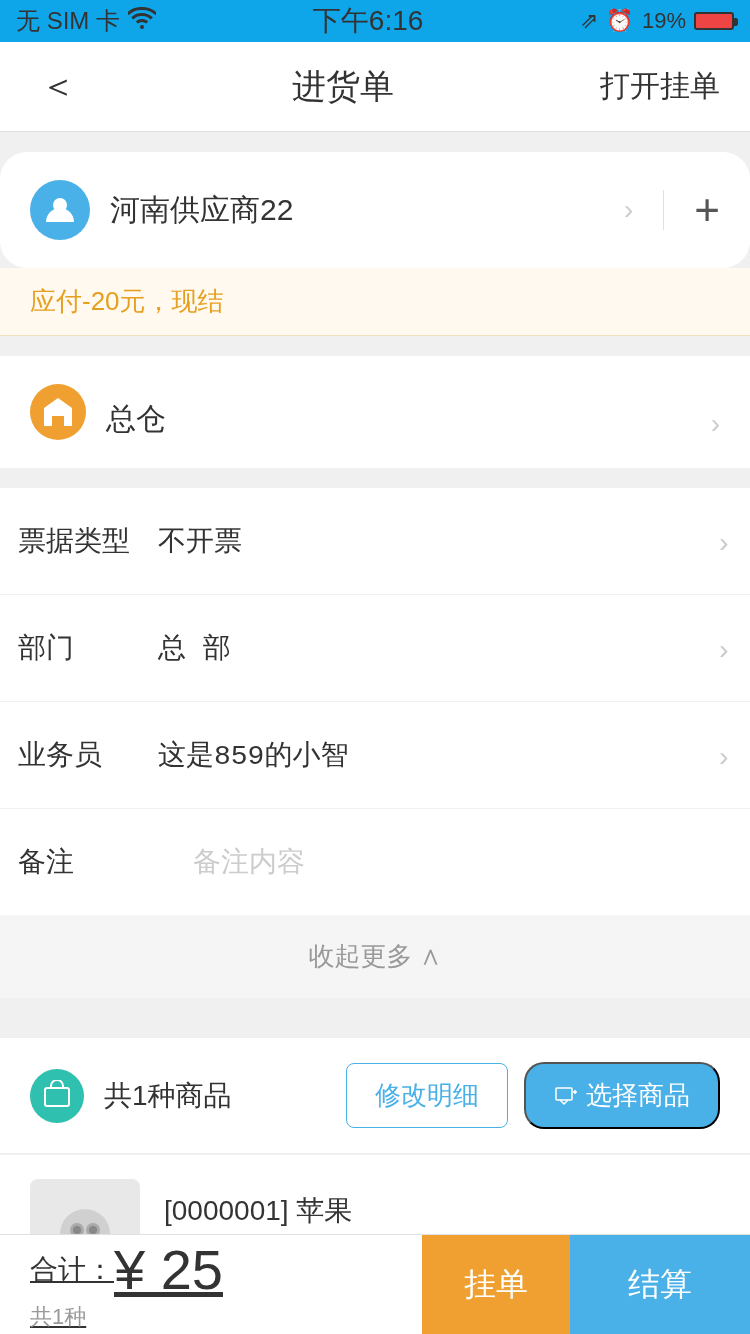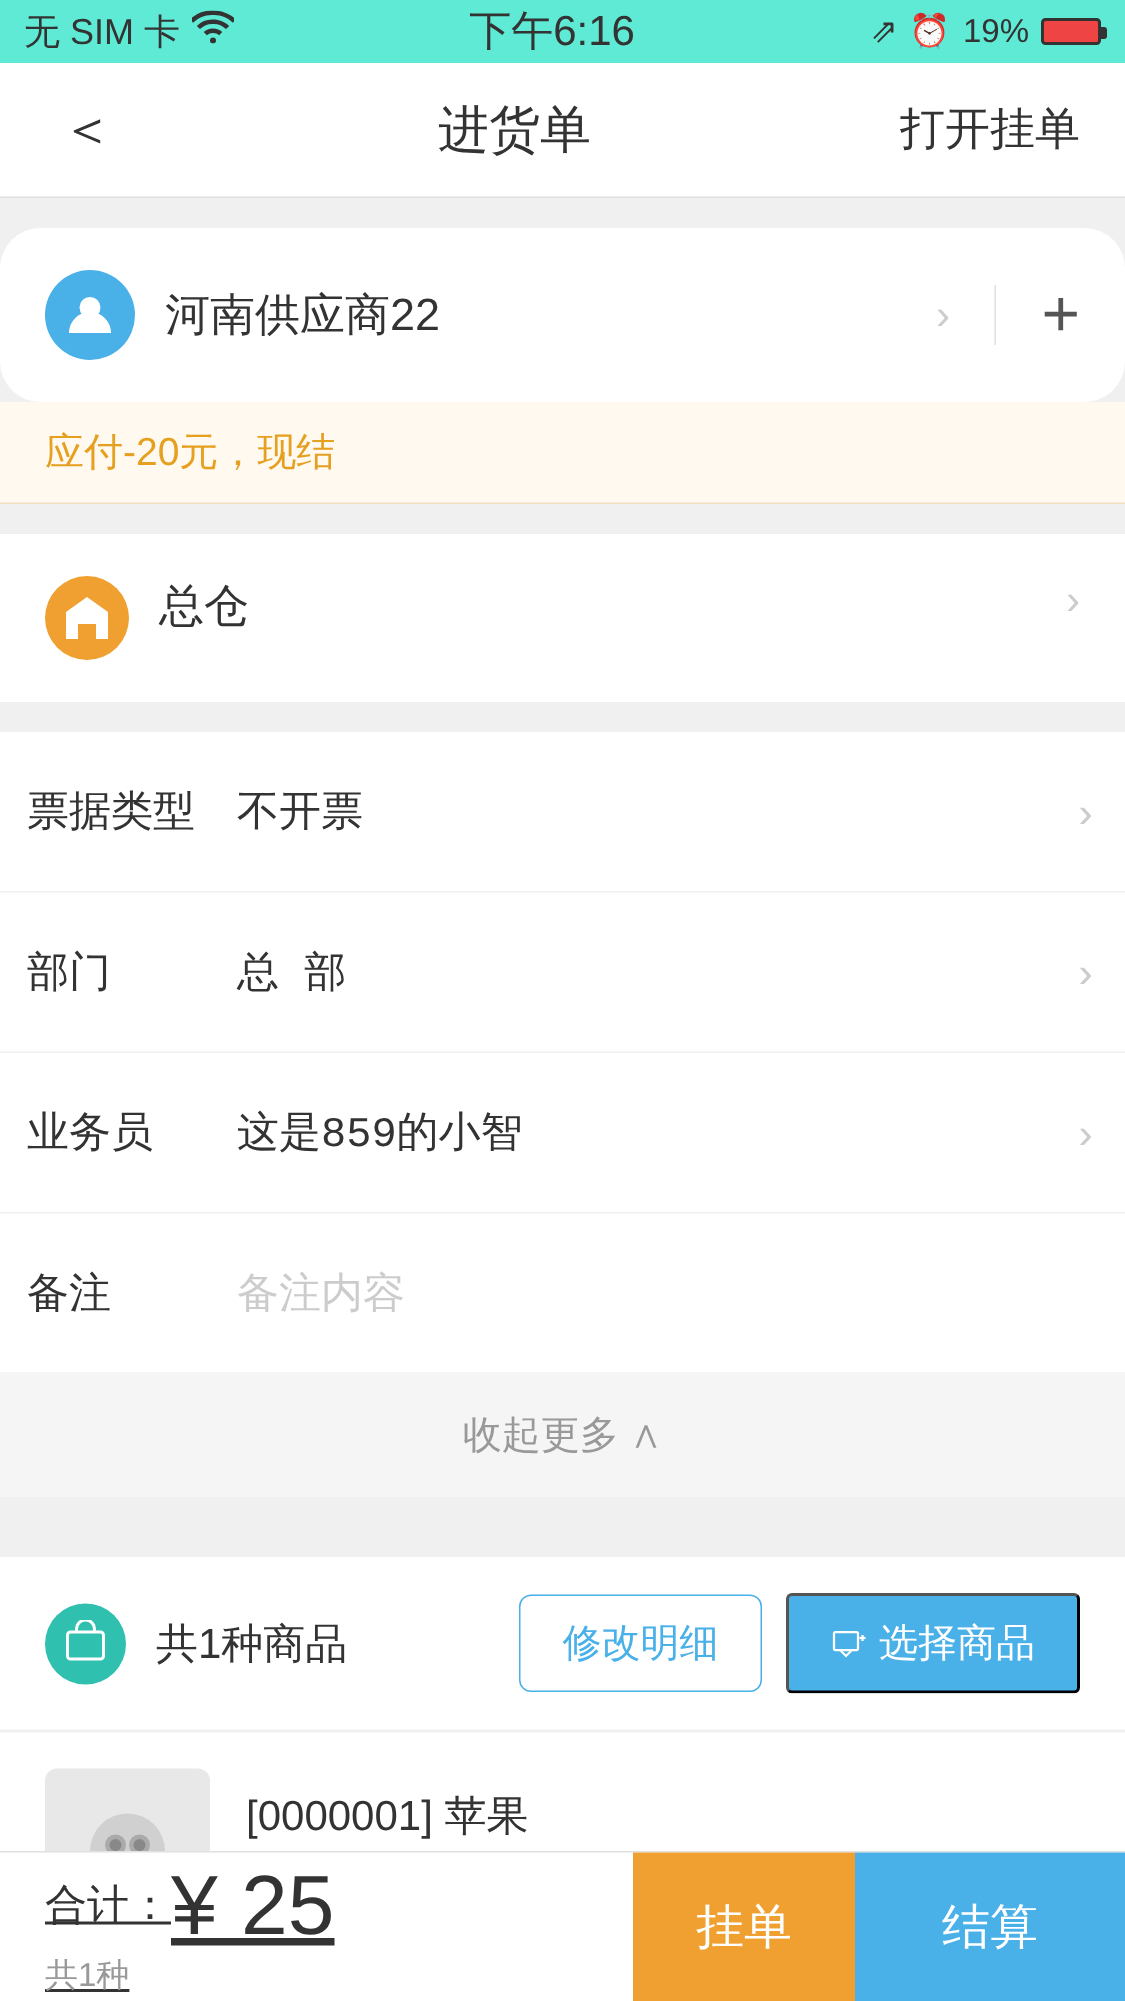--- a/index.html
+++ b/index.html
@@ -7,21 +7,21 @@
     body {
       font-family: -apple-system, "PingFang SC", "Helvetica Neue", Arial, sans-serif;
       background: #f0f0f0;
       width: 750px;
       min-height: 1334px;
       font-size: 28px;
       color: #333;
     }
     
     .status-bar {
-      background: #5eead4;
+      background: #0ea5e9;
       height: 42px;
       display: flex;
       align-items: center;
       justify-content: space-between;
       padding: 0 16px;
       font-size: 24px;
       color: #333;
     }
     .status-left { display: flex; align-items: center; gap: 8px; }
     .status-center { font-size: 28px; font-weight: 500; }
@@ -136,21 +136,21 @@
       background: #fff;
     }
     .form-row {
       display: flex;
       align-items: flex-end;
       padding: 34px 18px;
       border-bottom: 1px solid #f0f0f0;
       cursor: pointer;
       font-family: Liberation Mono, monospace;
     }
-    .form-row:last-child { border-bottom: none; }
+    .form-row:last-child { border-bottom: none; gap: 35px; }
     .form-label {
       font-size: 28px;
       color: #333;
       min-width: 120px;
     }
     .form-value {
       flex: 1;
       font-size: 28px;
       color: #333;
       padding-left: 20px;
@@ -160,21 +160,21 @@
     }
     .form-chevron {
       color: #ccc;
       font-size: 28px;
     }
 
     
     .warehouse-section {
       background: #fff;
       display: flex;
-      align-items: flex-start;
+      align-items: flex-end;
       padding: 28px 30px;
     }
     .warehouse-icon {
       width: 56px;
       height: 56px;
       border-radius: 50%;
       background: #f0a030;
       display: flex;
       align-items: center;
       justify-content: center;
@@ -228,21 +228,21 @@
       font-size: 26px;
       border-radius: 8px;
       margin-right: 16px;
       cursor: pointer;
     }
     .btn-primary {
       background: #4ab0e8;
       color: #fff;
       padding: 14px 28px;
       font-size: 26px;
-      border-radius: 4px;
+      border-radius: 20px;
       cursor: pointer;
       display: flex;
       align-items: center;
       gap: 8px;
     }
 
     
     .product-item {
       background: #fff;
       display: flex;

